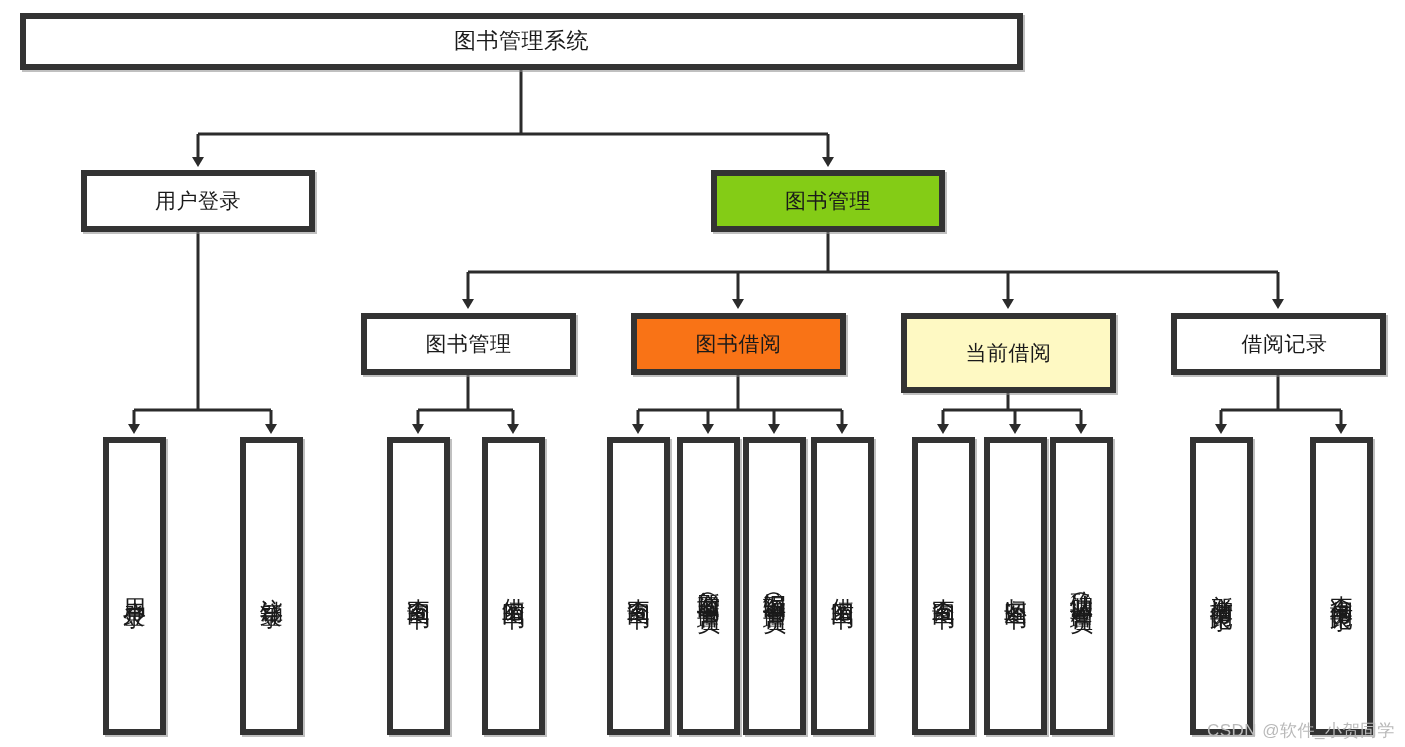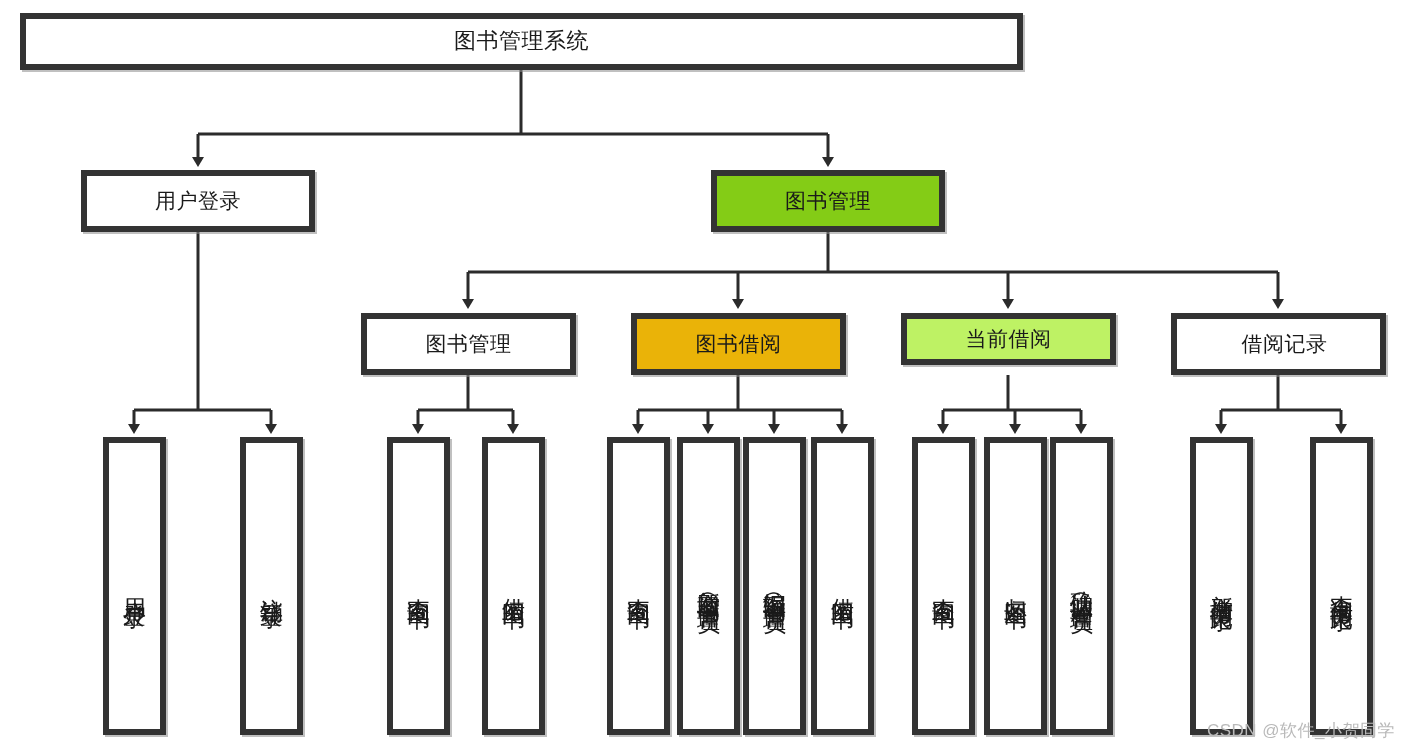--- a/index.html
+++ b/index.html
@@ -141,24 +141,24 @@
   <div class="node horiz" style="left: 81px; top: 170px; width: 234px; height: 62px; border-color: rgb(51, 51, 51); background: rgb(255, 255, 255); color: rgb(26, 26, 26);">
     <span class="label">用户登录</span>
   </div>
   <div class="node horiz" style="left: 711px; top: 170px; width: 234px; height: 62px; border-color: rgb(51, 51, 51); background: #84cc16; color: rgb(26, 26, 26);">
     <span class="label">图书管理</span>
   </div>
 
   <div class="node horiz" style="left: 361px; top: 313px; width: 215px; height: 62px; border-color: rgb(51, 51, 51); background: rgb(255, 255, 255); color: rgb(26, 26, 26);">
     <span class="label">图书管理</span>
   </div>
-  <div class="node horiz" style="left: 631px; top: 313px; width: 215px; height: 62px; border-color: rgb(51, 51, 51); background: #eab308; color: rgb(26, 26, 26);">
+  <div class="node horiz" style="left: 631px; top: 313px; width: 215px; height: 62px; border-color: rgb(51, 51, 51); background: #f97316; color: rgb(26, 26, 26);">
     <span class="label">图书借阅</span>
   </div>
-  <div class="node horiz" style="left: 901px; top: 313px; width: 215px; height: 52px; border-color: rgb(51, 51, 51); background: #bef264; color: rgb(26, 26, 26);">
+  <div class="node horiz" style="left: 901px; top: 313px; width: 215px; height: 80px; border-color: rgb(51, 51, 51); background: #fef9c3; color: rgb(26, 26, 26);">
     <span class="label">当前借阅</span>
   </div>
   <div class="node horiz" style="left: 1171px; top: 313px; width: 215px; height: 62px; border-color: rgb(51, 51, 51); background: rgb(255, 255, 255); color: rgb(26, 26, 26); padding-left: 12px;">
     <span class="label">借阅记录</span>
   </div>
 
   <div class="node vert" style="left: 103px; top: 437px; width: 63px; height: 298px; border-color: rgb(51, 51, 51); background: rgb(255, 255, 255); color: rgb(26, 26, 26);">
     <span class="label">用户登录</span>
   </div>
   <div class="node vert" style="left: 240px; top: 437px; width: 63px; height: 298px; border-color: rgb(51, 51, 51); background: rgb(255, 255, 255); color: rgb(26, 26, 26);">

